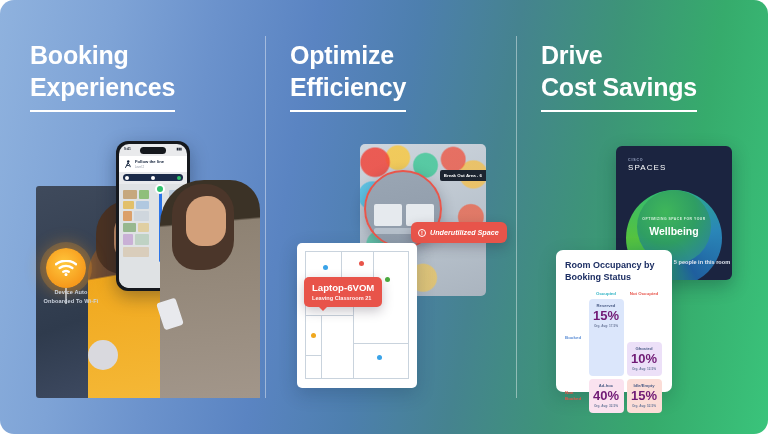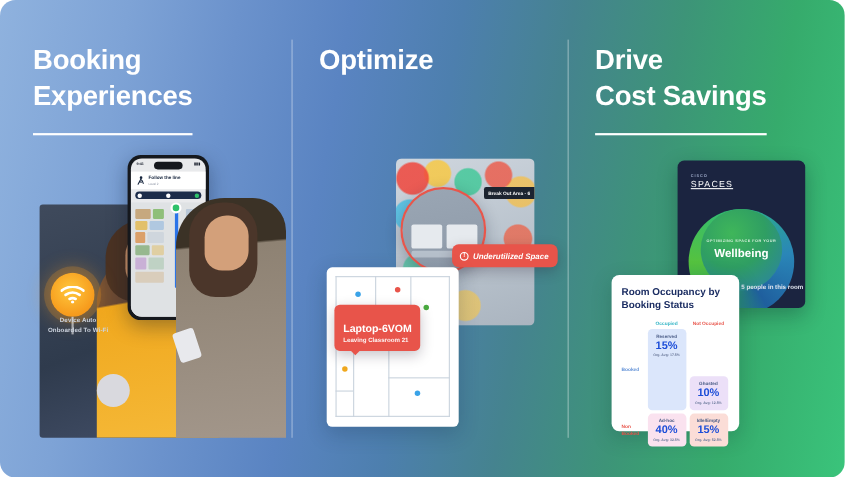--- a/index.html
+++ b/index.html
@@ -27,21 +27,21 @@
   #panel1 { left: 0; width: 265px; }
   #panel2 { left: 265px; width: 251px; }
   #panel3 { left: 516px; width: 252px; }
 
   .heading {
     position: absolute; left: 30px; top: 40px;
     color: #fff; font-size: 25px; font-weight: 700;
     line-height: 1.26; letter-spacing: -0.2px;
   }
   #panel2 .heading, #panel3 .heading { left: 25px; }
-  .heading .l2 { display: inline-block; border-bottom: 2px solid #fff; padding-bottom: 18px; }
+  .heading .l2 { display: inline-block; border-bottom: 2px solid #fff; padding-bottom: 7px; }
 
   
   .p1-photo {
     position: absolute; left: 36px; top: 186px; width: 165px; height: 212px;
     background: linear-gradient(160deg,#3f4a5c 0%,#2f3b4d 55%,#44506a 100%);
     border-radius: 3px; overflow: hidden;
   }
   .p1-person {
     position: absolute; left: 52px; bottom: 0; width: 118px; height: 168px;
     background: linear-gradient(170deg,#6b4a34 0%,#6b4a34 26%,#f0a81e 27%,#f5b938 100%);
@@ -187,38 +187,38 @@
   .fp-line { position: absolute; background: #c9d3dd; }
   .fp-dot { position: absolute; width: 5px; height: 5px; border-radius: 50%; }
   .p2-tip-red {
     position: absolute; left: 39px; top: 277px; background: #e8544a;
     border-radius: 5px; padding: 5px 8px 6px; box-shadow: 0 4px 12px rgba(30,20,40,0.25);
   }
   .p2-tip-green {
     position: absolute; left: 83px; top: 347px; background: #4aab3f;
     border-radius: 5px; padding: 5px 8px 6px; box-shadow: 0 4px 12px rgba(20,50,30,0.25);
   }
-  .tip-title { color: #fff; font-size: 9.6px; font-weight: 700; line-height: 1.15; white-space: nowrap; margin-top: 12px; }
+  .tip-title { color: #fff; font-size: 9.6px; font-weight: 700; line-height: 1.15; white-space: nowrap; }
   .tip-sub { color: rgba(255,255,255,0.93); font-size: 5.6px; font-weight: 600; margin-top: 1.5px; white-space: nowrap; }
   .tip-tail {
     position: absolute; bottom: -4px; left: 14px; width: 0; height: 0;
     border-left: 5px solid transparent; border-right: 5px solid transparent;
   }
   .tail-red { border-top: 5px solid #e8544a; }
   .tail-green { border-top: 5px solid #4aab3f; }
 
   
   .p3-dark {
     position: absolute; left: 100px; top: 146px; width: 116px; height: 134px;
     background: #1b2440; border-radius: 6px; overflow: hidden;
     box-shadow: 0 6px 18px rgba(10,30,40,0.3);
   }
   .cisco-mark { position: absolute; left: 12px; top: 12px; }
   .cisco-top { color: #9aa6c4; font-size: 3.6px; font-weight: 700; letter-spacing: 0.8px; }
-  .cisco-main { color: #fff; font-size: 8px; font-weight: 400; letter-spacing: 1.1px; margin-top: 1px; text-decoration: underline; }
+  .cisco-main { color: #fff; font-size: 8px; font-weight: 400; letter-spacing: 1.1px; margin-top: 1px; }
   .ring {
     position: absolute; left: 50%; transform: translateX(-50%); top: 44px;
     width: 96px; height: 96px; border-radius: 50%;
     background: conic-gradient(from 210deg, #2fa85f 0deg, #55c23f 60deg,
       #2dbb7a 140deg, #2a86b8 230deg, #1f5f9e 300deg, #2fa85f 360deg);
     display: flex; align-items: flex-start; justify-content: center;
   }
   .ring-inner {
     width: 74px; height: 74px; border-radius: 50%;
     background: radial-gradient(circle at 38% 30%, #3fb65a 0%, #2f9e63 45%, #2b7fae 100%);
@@ -253,21 +253,21 @@
   .mx-rlabel.nonbooked { color: #e8544a; }
   .cell {
     flex: 1; margin: 0 1.5px; border-radius: 4px; padding: 4px 2px 4px;
     text-align: center;
   }
   .c-blue { background: #dbe6fb; }
   .c-purple { background: #ece0f8; margin-top: 43px; }
   .c-pink { background: #fae2ef; }
   .c-peach { background: #fbddd7; }
   .cell-label { font-size: 4.2px; font-weight: 700; color: #4a5c86; }
-  .cell-value { font-size: 10px; font-weight: 700; color: #1d4ed8; line-height: 1.1; margin: 1px 0; }
+  .cell-value { font-size: 13px; font-weight: 700; color: #701a75; line-height: 1.1; margin: 1px 0; }
   .cell-sub { font-size: 3.2px; font-weight: 700; color: #6d7b9c; line-height: 1.45; }
 </style>
 </head>
 <body>
 
 <div class="stage">
 
   <div class="divider" id="div1"></div>
   <div class="divider" id="div2"></div>
 
@@ -341,20 +341,21 @@
 
     <div class="p1-woman"></div>
     <div class="p1-woman-hair"></div>
     <div class="p1-woman-face"></div>
     <div class="p1-woman-phone"></div>
   </div>
 
   <div class="panel" id="panel2">
     <div class="heading">
       <span>Optimize</span><br>
+      <span class="l2">Efficiency</span>
     </div>
 
     <div class="p2-heat">
       <div class="p2-heat-label">Break Out Area - 6</div>
     </div>
 
     <div class="p2-lens">
       <div class="lens-desk" style="left:8px;top:32px;width:28px;height:22px;"></div>
       <div class="lens-desk" style="left:40px;top:32px;width:28px;height:22px;"></div>
       <div class="lens-desk" style="left:8px;top:56px;width:60px;height:6px;background:#b6c0cb;"></div>

